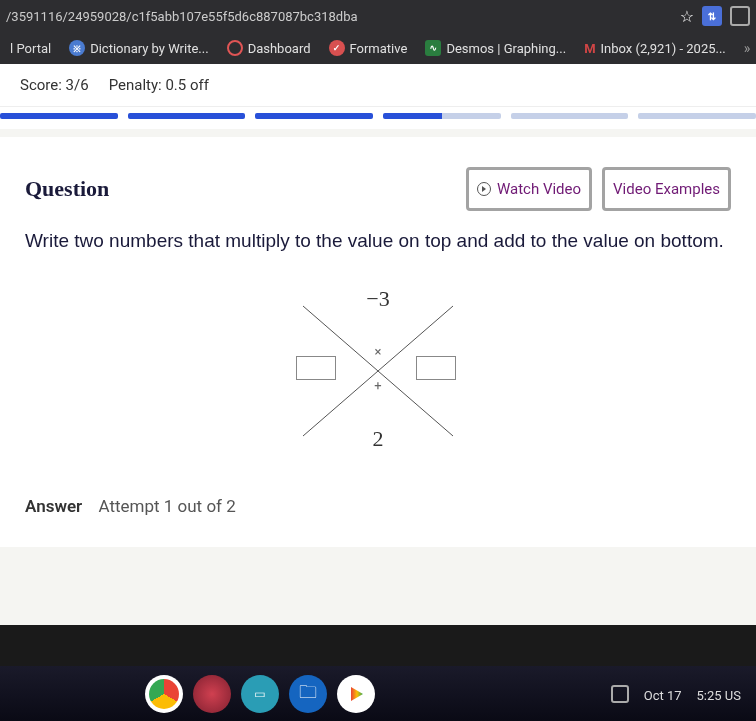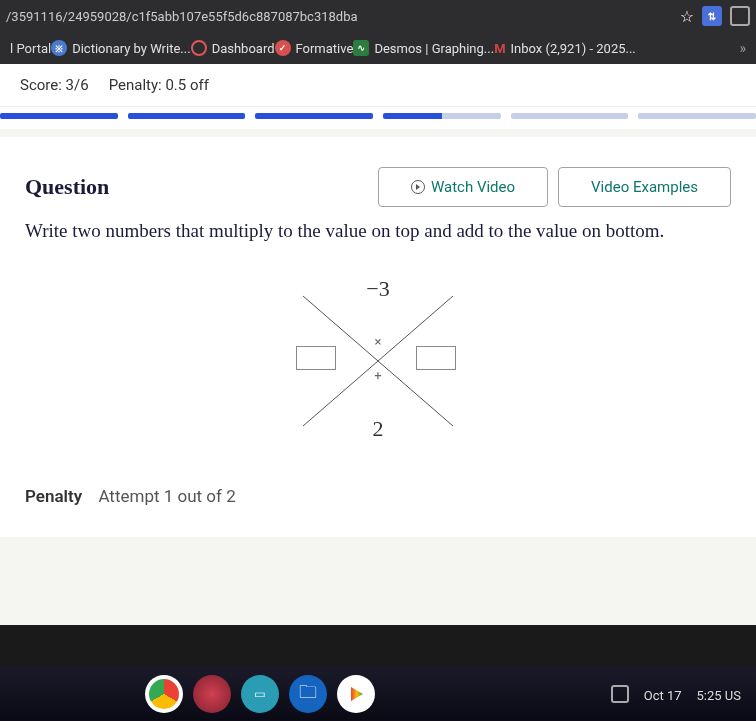--- a/index.html
+++ b/index.html
@@ -3,44 +3,44 @@
 <meta charset="utf-8">
 <style>
 *{margin:0;padding:0;box-sizing:border-box;font-family:-apple-system,BlinkMacSystemFont,"Segoe UI",Roboto,sans-serif}
 body{width:756px;height:721px;overflow:hidden;background:#1a1a1a;position:relative}
 .browser-bar{background:#2d2d30;color:#ccc;padding:6px 6px;font-size:13px;display:flex;align-items:center;justify-content:space-between}
 .url{flex:1;overflow:hidden;white-space:nowrap}
 .browser-icons{display:flex;gap:8px;align-items:center}
 .star{font-size:16px;color:#fff}
 .ext-icon{width:20px;height:20px;background:#4a6fd8;border-radius:3px;display:flex;align-items:center;justify-content:center;color:#fff;font-size:10px;font-weight:bold}
 .ext-icon2{width:20px;height:20px;border:2px solid #aaa;border-radius:3px}
-.bookmarks{background:#2d2d30;padding:8px 10px;display:flex;align-items:center;font-size:13px;color:#e0e0e0}
+.bookmarks{background:#2d2d30;padding:8px 10px;display:flex;gap:18px;align-items:center;font-size:13px;color:#e0e0e0}
 .bm{display:flex;align-items:center;gap:5px;cursor:pointer;white-space:nowrap}
 .bm-icon{width:16px;height:16px;border-radius:50%;display:inline-flex;align-items:center;justify-content:center;font-size:9px;font-weight:bold}
 .bm-portal{color:#ddd}
 .bm-dict{background:#4a7bd0;color:#fff}
 .bm-dash{border:2px solid #e05555;background:transparent}
 .bm-form{background:#d85050;color:#fff}
 .bm-desmos{background:#2a7d3f;color:#fff;border-radius:3px}
 .bm-inbox{color:#d04545;font-weight:bold}
 .chevrons{color:#999;margin-left:auto;font-size:14px}
 .content{background:#f5f5f2;height:calc(100% - 160px)}
 .score-bar{background:#fff;padding:12px 20px;display:flex;gap:20px;font-size:15px;color:#333;border-bottom:1px solid #eee}
 .progress-row{display:flex;gap:10px;padding:6px 0 10px;background:#fff}
 .pseg{height:6px;flex:1;background:#c5d0e8;border-radius:2px}
 .pseg.done{background:#2850d8}
 .pseg.active{background:linear-gradient(90deg,#2850d8 50%,#c5d0e8 50%)}
 .question-wrap{padding:30px 25px;background:#fff;margin-top:8px}
-.q-header{display:flex;justify-content:space-between;align-items:center;margin-bottom:10px;gap:27px}
+.q-header{display:flex;justify-content:space-between;align-items:center;margin-bottom:16px;gap:27px}
 .q-title{font-family:Georgia,serif;font-size:22px;color:#1a1a3a;font-weight:600}
 .q-buttons{display:flex;gap:10px}
-.q-btn{border:1px solid #a3a3a3;background:#fff;padding:10px 32px;font-size:15px;color:#0f766e;border-radius:4px;cursor:pointer;display:flex;align-items:center;gap:6px}
+.q-btn{border:3px solid #a3a3a3;background:#fff;padding:10px 8px;font-size:15px;color:#701a75;border-radius:4px;cursor:pointer;display:flex;align-items:center;gap:6px}
 .play-icon{width:14px;height:14px;border:1.5px solid #555;border-radius:50%;display:inline-flex;align-items:center;justify-content:center}
 .play-icon::after{content:"";border-left:4px solid #555;border-top:3px solid transparent;border-bottom:3px solid transparent;margin-left:1px}
-.prompt{font-family:Liberation Serif, serif;font-size:19px;color:#1a1a3a;margin-bottom:30px;line-height:1.5}
+.prompt{font-family:Liberation Sans, sans-serif;font-size:19px;color:#1a1a3a;margin-bottom:30px;line-height:1.5}
 .diagram{display:flex;justify-content:center;margin:20px 0 40px}
 .x-wrap{position:relative;width:200px;height:170px}
 .x-wrap svg{position:absolute;inset:0}
 .num-top{position:absolute;top:0;left:50%;transform:translateX(-50%);font-family:Georgia,serif;font-size:22px;color:#333}
 .num-bot{position:absolute;bottom:4px;left:50%;transform:translateX(-50%);font-family:Georgia,serif;font-size:22px;color:#333}
 .sym-x{position:absolute;top:58px;left:50%;transform:translateX(-50%);font-size:13px;color:#666}
 .sym-p{position:absolute;top:92px;left:50%;transform:translateX(-50%);font-size:13px;color:#666}
 .inp-left{position:absolute;top:70px;left:18px;width:40px;height:24px;border:1px solid #888;background:#fff}
 .inp-right{position:absolute;top:70px;right:22px;width:40px;height:24px;border:1px solid #888;background:#fff}
 .answer-row{font-family:Georgia,serif;font-size:17px;color:#555;margin-top:40px}
@@ -135,21 +135,21 @@
         <div class="num-top">−3</div>
         <div class="sym-x">×</div>
         <div class="sym-p">+</div>
         <div class="num-bot">2</div>
         <input class="inp-left" style="">
         <input class="inp-right" style="">
       </div>
     </div>
 
     <div class="answer-row">
-      <span class="label">Penalty</span>
+      <span class="label">Answer</span>
       <span>Attempt 1 out of 2</span>
     </div>
   </div>
 </div>
 
 <div class="taskbar">
   <div class="tb-center">
     <div class="tb-icon tb-chrome"></div>
     <div class="tb-icon tb-red"></div>
     <div class="tb-icon tb-teal">▭</div>

